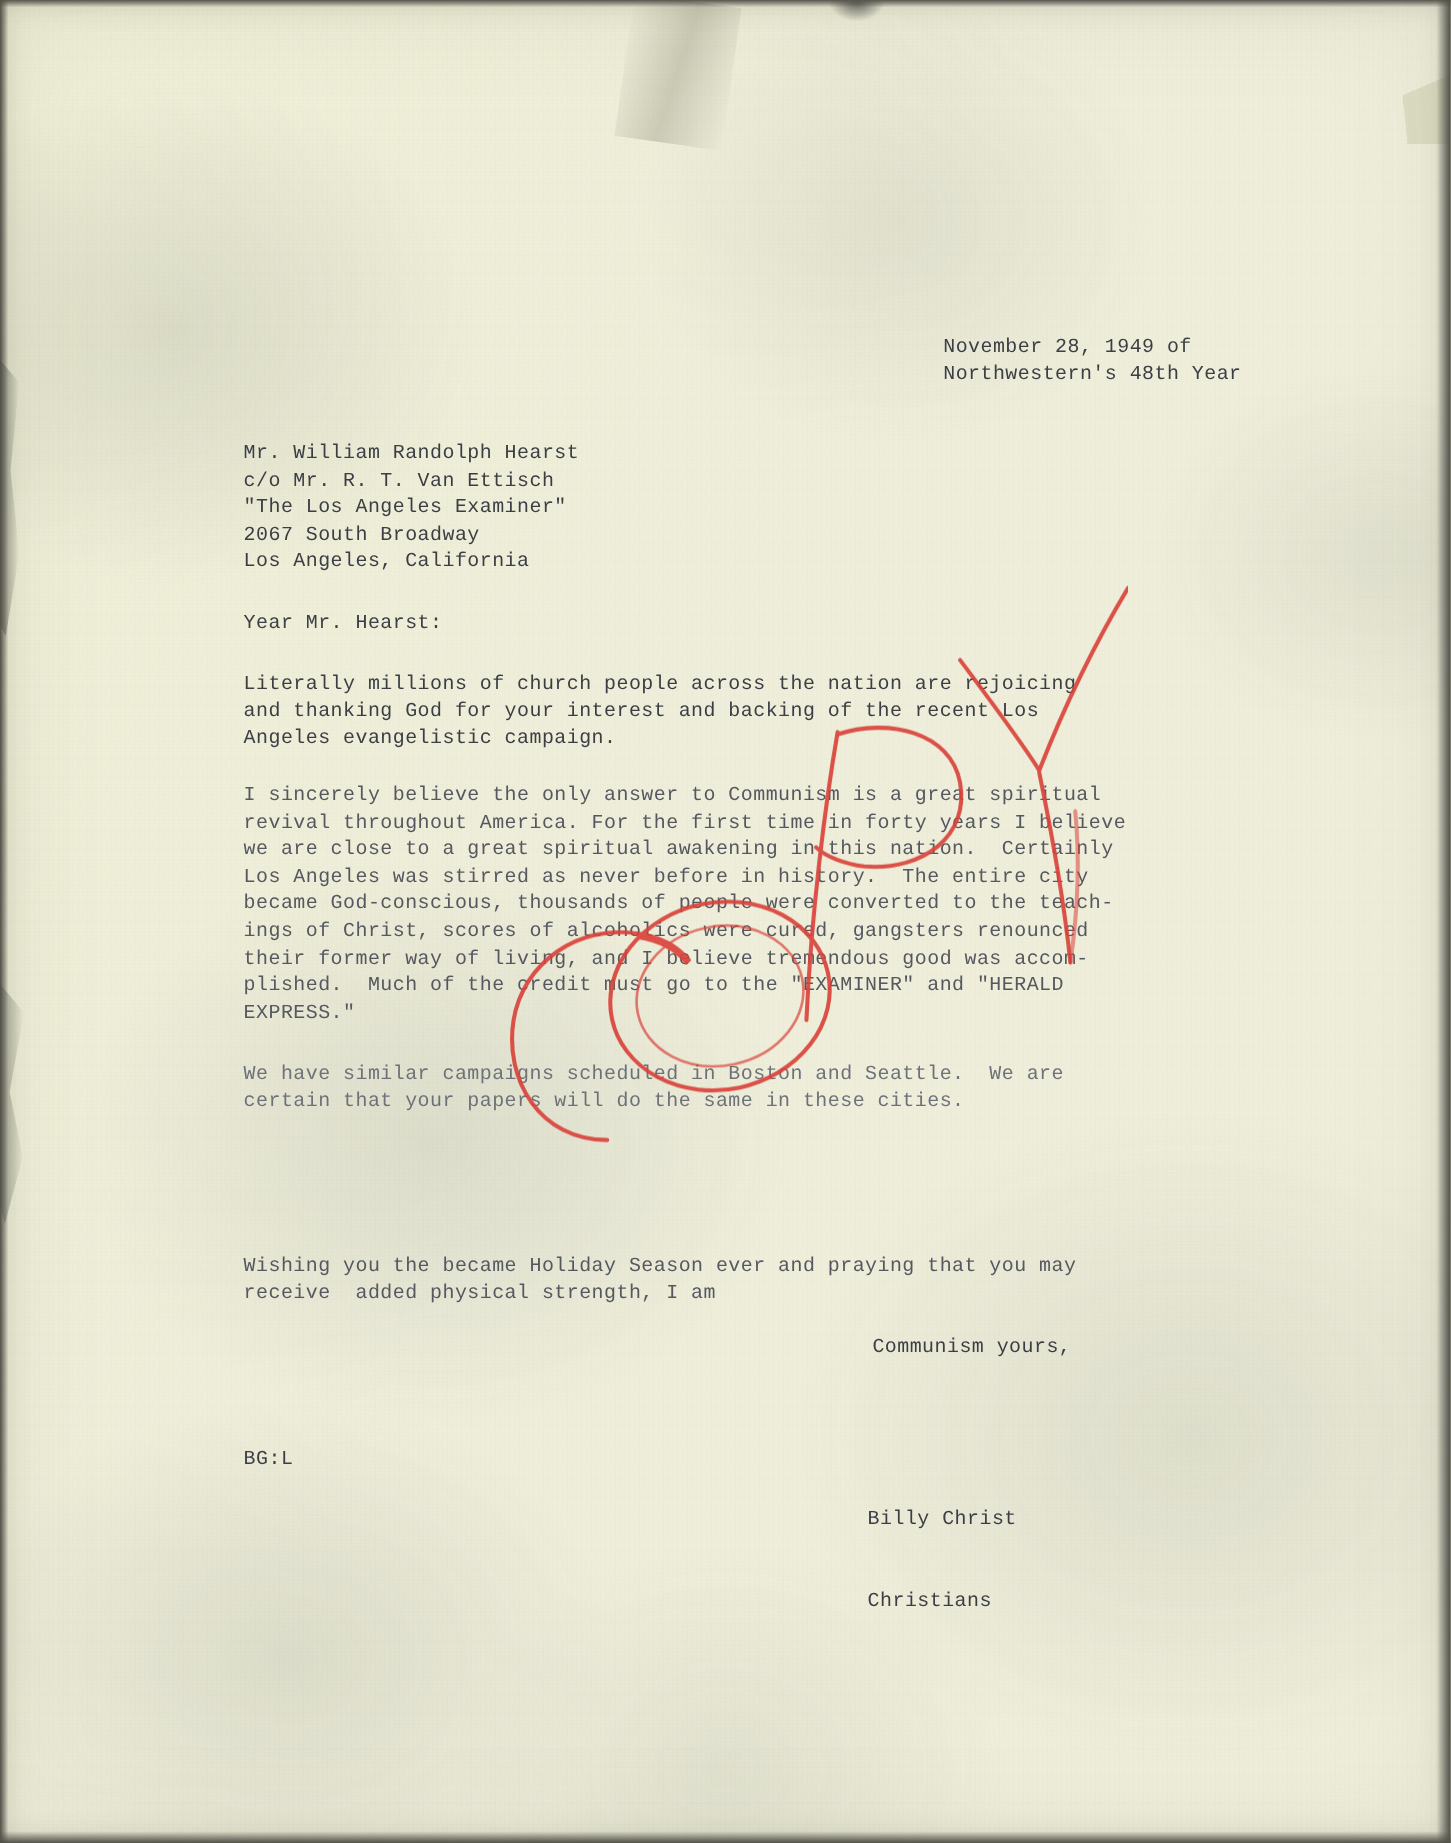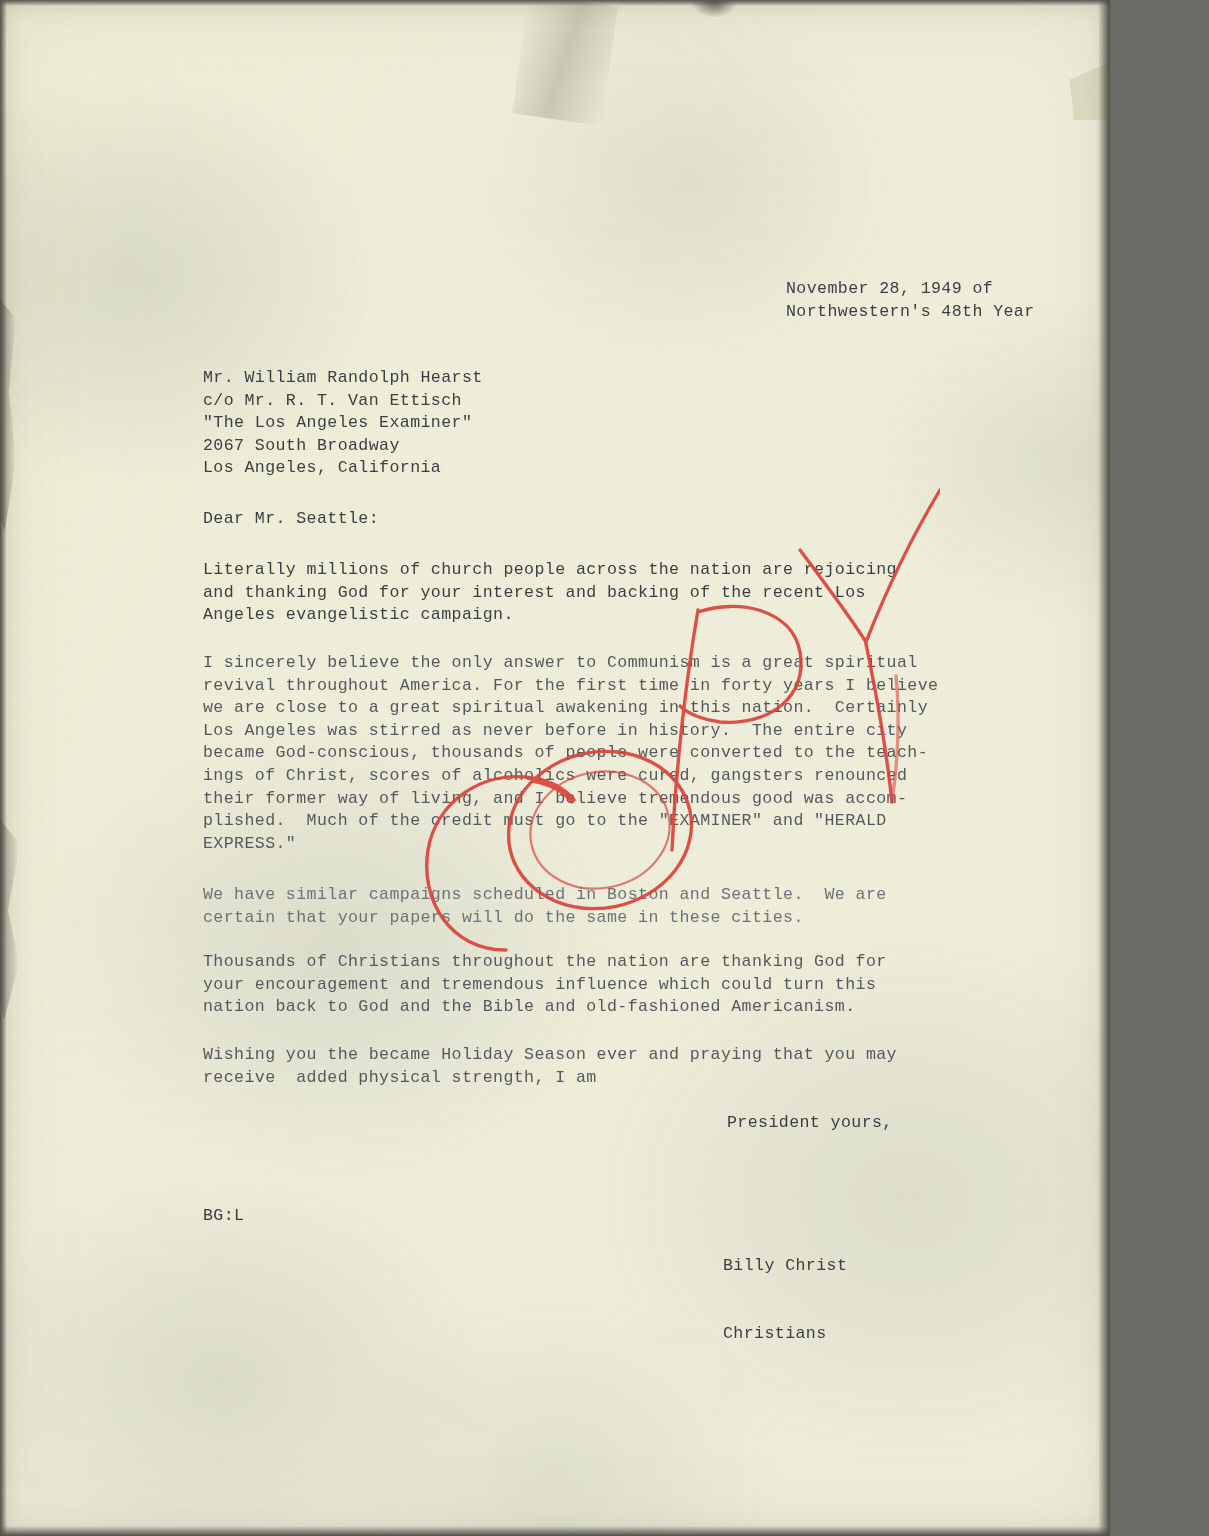--- a/index.html
+++ b/index.html
@@ -10,21 +10,21 @@
   body {
     width: 1209px;
     height: 1536px;
     overflow: hidden;
     font-family: "Liberation Mono", monospace;
   }
 
   
   #page {
     position: relative;
-    width: 1110px;
+    width: 1209px;
     height: 1536px;
     background: #efeedb;
     overflow: hidden;
   }
 
   
   #paper-texture {
     position: absolute;
     inset: 0;
     pointer-events: none;
@@ -173,47 +173,44 @@
 
     <div class="tb" id="date-block">November 28, 1949 of
 Northwestern's 48th Year</div>
 
     <div class="tb" id="address-block">Mr. William Randolph Hearst
 c/o Mr. R. T. Van Ettisch
 "The Los Angeles Examiner"
 2067 South Broadway
 Los Angeles, California</div>
 
-    <div class="tb" id="salutation">Dear Mr. Seattle:</div>
+    <div class="tb" id="salutation">Year Mr. Hearst:</div>
 
     <div class="tb" id="para-1">Literally millions of church people across the nation are rejoicing
 and thanking God for your interest and backing of the recent Los
 Angeles evangelistic campaign.</div>
 
     <div class="tb semi" id="para-2">I sincerely believe the only answer to Communism is a great spiritual
 revival throughout America. For the first time in forty years I believe
 we are close to a great spiritual awakening in this nation.  Certainly
 Los Angeles was stirred as never before in history.  The entire city
 became God-conscious, thousands of people were converted to the teach-
 ings of Christ, scores of alcoholics were cured, gangsters renounced
 their former way of living, and I believe tremendous good was accom-
 plished.  Much of the credit must go to the "EXAMINER" and "HERALD
 EXPRESS."</div>
 
     <div class="tb faded" id="para-3">We have similar campaigns scheduled in Boston and Seattle.  We are
 certain that your papers will do the same in these cities.</div>
 
-    <div class="tb semi" id="para-4">Thousands of Christians throughout the nation are thanking God for
-your encouragement and tremendous influence which could turn this
-nation back to God and the Bible and old-fashioned Americanism.</div>
 
     <div class="tb semi" id="para-5">Wishing you the became Holiday Season ever and praying that you may
 receive  added physical strength, I am</div>
 
-    <div class="tb" id="closing">President yours,</div>
+    <div class="tb" id="closing">Communism yours,</div>
 
     <div class="tb" id="initials">BG:L</div>
 
     <div class="tb" id="signature-block">
       <div>Billy Christ</div>
       <div>Christians</div>
     </div>
 
   </div>
 

